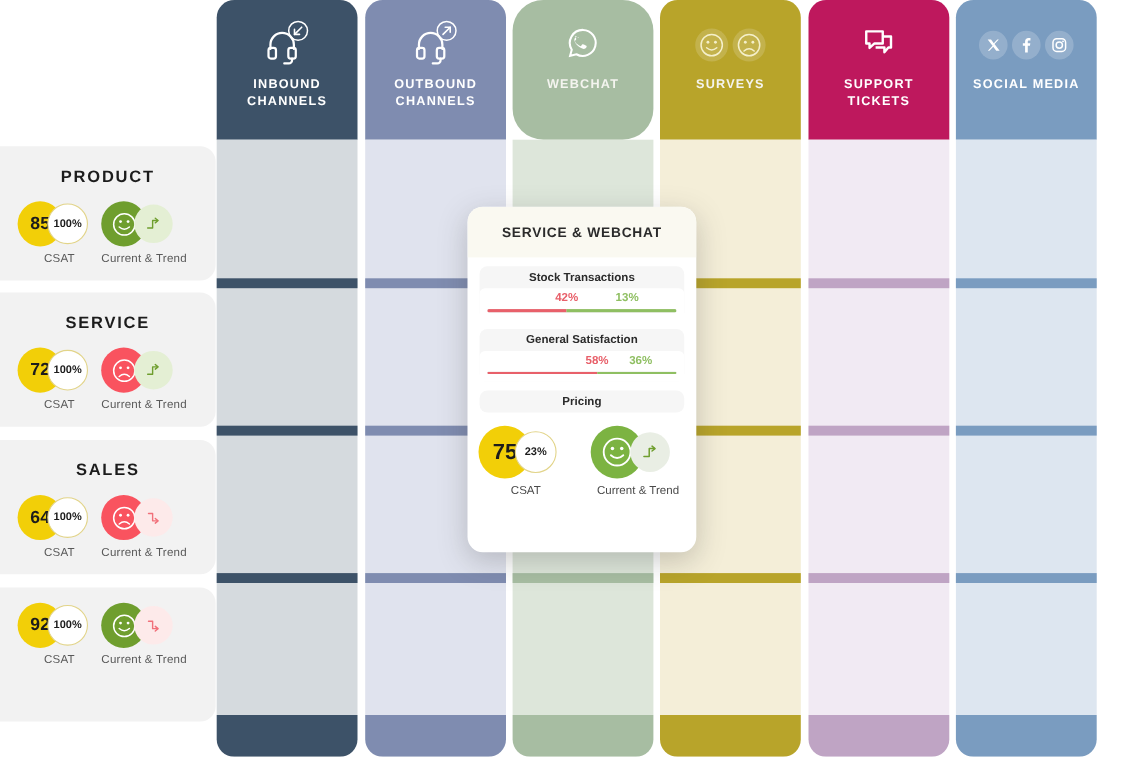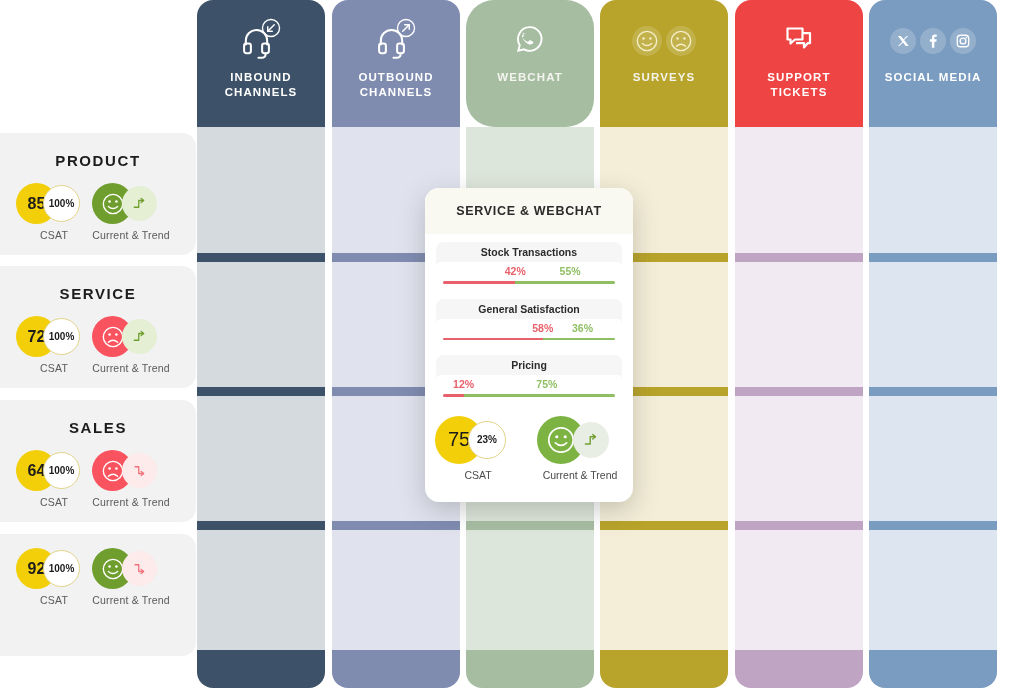--- a/index.html
+++ b/index.html
@@ -164,21 +164,21 @@
     display: flex; align-items: flex-start;
     justify-content: center; gap: 16px;
     margin-top: 12px;
   }
   .p-csat-wrap { position: relative; width: 86px; height: 48px; }
   .p-csat-disc {
     position: absolute; left: 0; top: 0;
     width: 48px; height: 48px; border-radius: 50%;
     background: #f2cf08;
     display: flex; align-items: center; justify-content: center;
-    font-size: 20px; font-weight: normal; color: #1c1c1c;
+    font-size: 20px; font-weight: bold; color: #1c1c1c;
   }
   .p-csat-ring {
     position: absolute; left: 33px; top: 5px;
     width: 38px; height: 38px; border-radius: 50%;
     background: #fff; border: 1.5px solid #e2d489;
     display: flex; align-items: center; justify-content: center;
     font-size: 10px; font-weight: bold; color: #1c1c1c;
   }
   .p-face-wrap { position: relative; width: 86px; height: 48px; }
   .p-face-disc {
@@ -291,21 +291,21 @@
           </div>
           <div class="col-title dim">SURVEYS</div>
         </div>
         <div class="col-body" style="background: rgb(244, 238, 216);"></div>
         <div class="divider" style="top: 253px; background: rgb(184, 164, 42);"></div>
         <div class="divider" style="top: 387px; background: rgb(184, 164, 42);"></div>
         <div class="divider" style="top: 521px; background: rgb(184, 164, 42);"></div>
         <div class="col-foot" style="background: rgb(184, 164, 42);"></div>
       </div>
       <div class="col" style="left: 735px;">
-        <div class="col-head" style="background: #ef4444; align-items: center;">
+        <div class="col-head" style="background: #be185d; align-items: center;">
           <div class="col-icons">
             <span><svg width="30" height="30" viewBox="0 0 30 30">
                 <path d="M3.5 4.5 h15 v11 h-7.5 l-4.5 4 v-4 h-3 Z" fill="none" stroke="#ffffff" stroke-width="2.2" stroke-linejoin="round"></path>
                 <path d="M12 19.2 h8 v4.3 l3.6 -4.3 h2.4 v-10 h-7" fill="none" stroke="#ffffff" stroke-width="2.2" stroke-linejoin="round"></path>
               </svg></span>
           </div>
           <div class="col-title">SUPPORT TICKETS</div>
         </div>
         <div class="col-body" style="background: rgb(241, 234, 243);"></div>
         <div class="divider" style="top: 253px; background: rgb(191, 164, 196);"></div>
@@ -473,21 +473,21 @@
     <div class="popup-head">
       <div class="popup-head-title">SERVICE &amp; WEBCHAT</div>
     </div>
     <div class="popup-body">
       <div id="popup-kpis">
           <div class="kpi">
             <div class="kpi-label">Stock Transactions</div>
             <div class="kpi-track">
               <div class="kpi-nums">
                 <span class="kpi-num red" style="left:42%">42%</span>
-                <span class="kpi-num green" style="left:73.9%">55%</span>
+                <span class="kpi-num green" style="left:73.9%">13%</span>
               </div>
               <div class="bar">
                 <div class="bar-red" style="width:42%"></div>
                 <div class="bar-green" style="left:42%;width:58%"></div>
               </div>
             </div>
           </div>
           <div class="kpi">
             <div class="kpi-label">General Satisfaction</div>
             <div class="kpi-track">
@@ -496,30 +496,20 @@
                 <span class="kpi-num green" style="left:81.1%">36%</span>
               </div>
               <div class="bar">
                 <div class="bar-red" style="width:58%"></div>
                 <div class="bar-green" style="left:58%;width:42%"></div>
               </div>
             </div>
           </div>
           <div class="kpi">
             <div class="kpi-label">Pricing</div>
-            <div class="kpi-track">
-              <div class="kpi-nums">
-                <span class="kpi-num red" style="left:12%">12%</span>
-                <span class="kpi-num green" style="left:60.400000000000006%">75%</span>
-              </div>
-              <div class="bar">
-                <div class="bar-red" style="width:12%"></div>
-                <div class="bar-green" style="left:12%;width:88%"></div>
-              </div>
-            </div>
           </div>
         </div>
       <div class="popup-metrics">
         <div>
           <div class="p-csat-wrap">
             <div class="p-csat-disc">75</div>
             <div class="p-csat-ring">23%</div>
           </div>
           <div class="p-caption">CSAT</div>
         </div>

